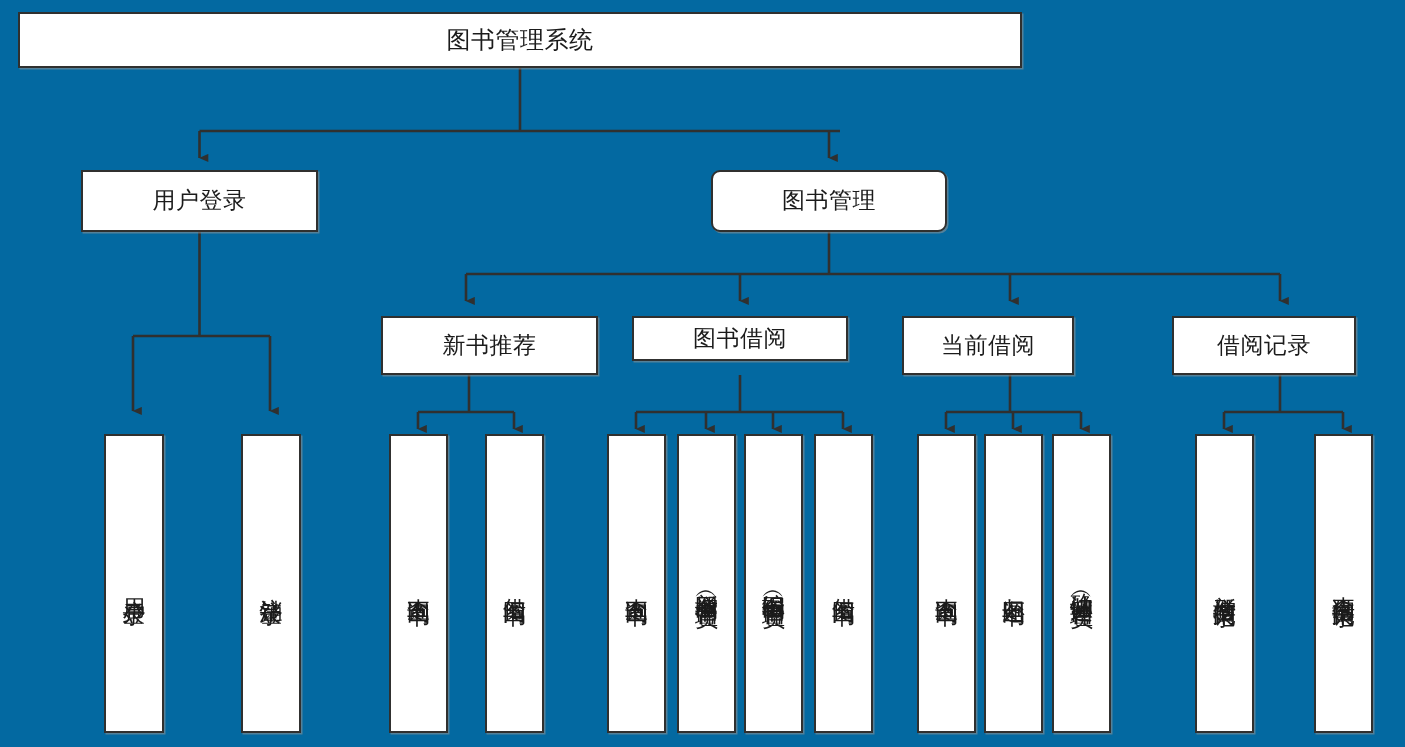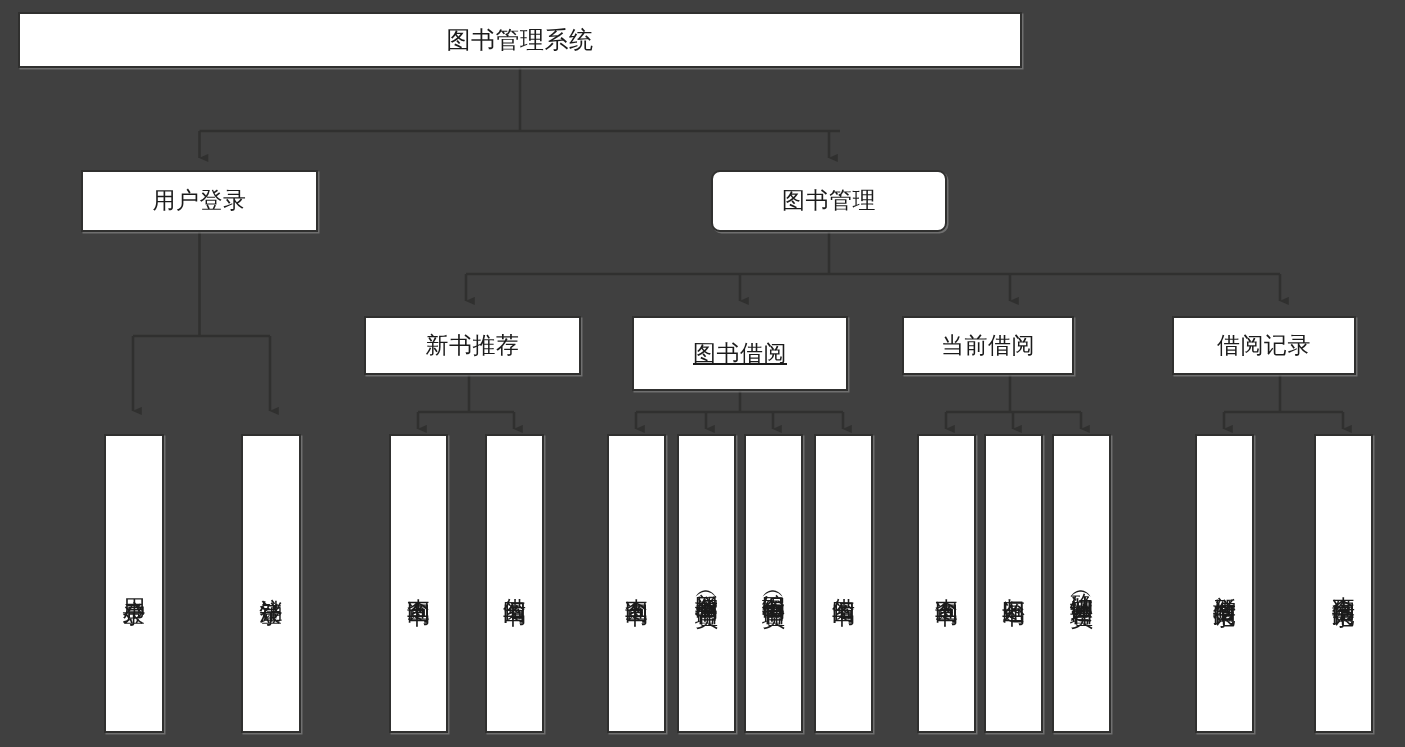--- a/index.html
+++ b/index.html
@@ -7,21 +7,21 @@
     padding: 0;
     background: #ffffff;
   }
   body {
     font-family: "DejaVu Sans", "Liberation Sans", sans-serif;
   }
   #canvas {
     position: relative;
     width: 1405px;
     height: 747px;
-    background: #404040;
+    background: #0369a1;
     overflow: hidden;
   }
   #wires {
     position: absolute;
     left: 0;
     top: 0;
     width: 1405px;
     height: 747px;
   }
   .node {
@@ -129,24 +129,24 @@
     <span>图书管理系统</span>
   </div>
 
   <div class="node horiz" style="left:81px; top:170px; width:237px; height:62px;">
     <span>用户登录</span>
   </div>
   <div class="node horiz" style="left:711px; top:170px; width:236px; height:62px;border-radius:9px;">
     <span>图书管理</span>
   </div>
 
-  <div class="node horiz" style="left:364px; top:316px; width:217px; height:59px;">
+  <div class="node horiz" style="left:381px; top:316px; width:217px; height:59px;">
     <span>新书推荐</span>
   </div>
-  <div class="node horiz" style="left:632px; top:316px; width:216px; height:75px;text-decoration:underline;">
+  <div class="node horiz" style="left:632px; top:316px; width:216px; height:45px;">
     <span>图书借阅</span>
   </div>
   <div class="node horiz" style="left:902px; top:316px; width:172px; height:59px;align-items:center;">
     <span>当前借阅</span>
   </div>
   <div class="node horiz" style="left:1172px; top:316px; width:184px; height:59px;justify-content:center;">
     <span>借阅记录</span>
   </div>
 
   <div class="node leaf" style="left:104px; top:434px; width:60px; height:299px;">

